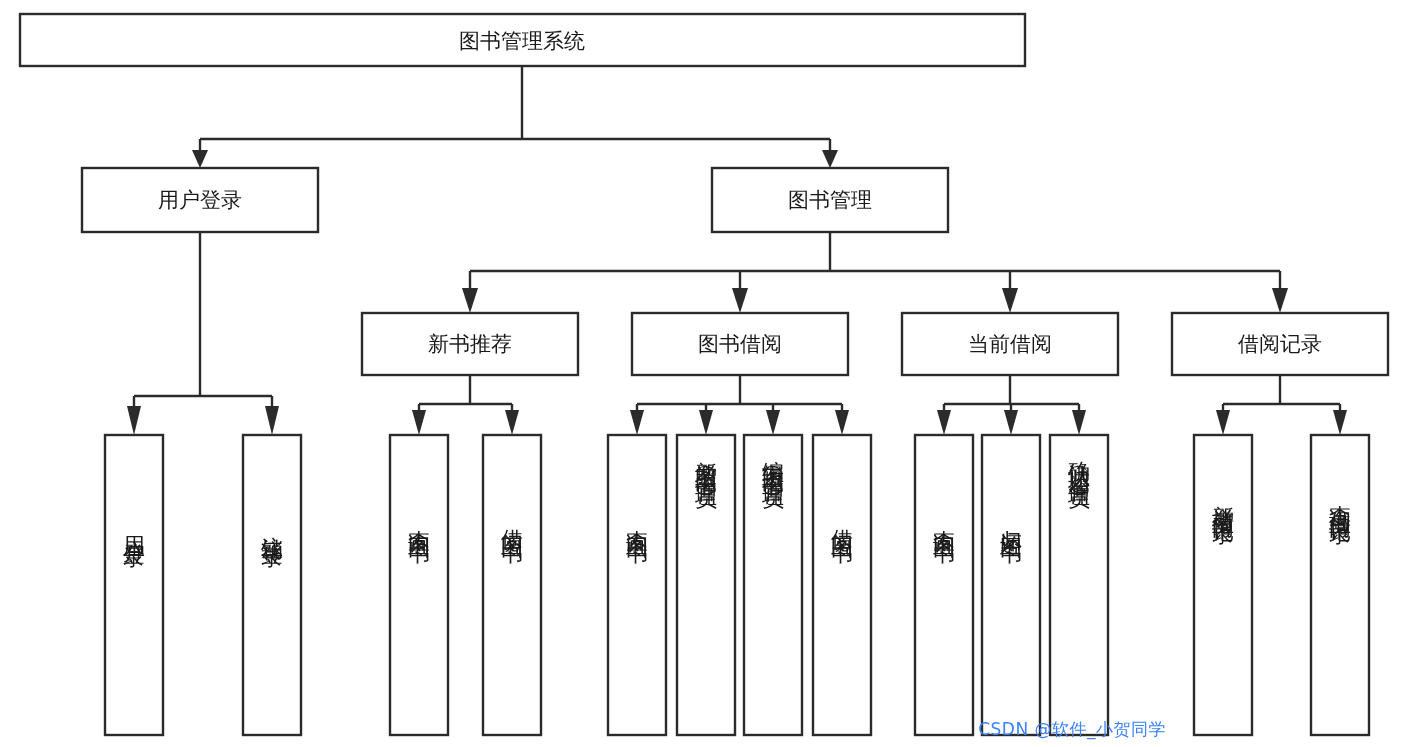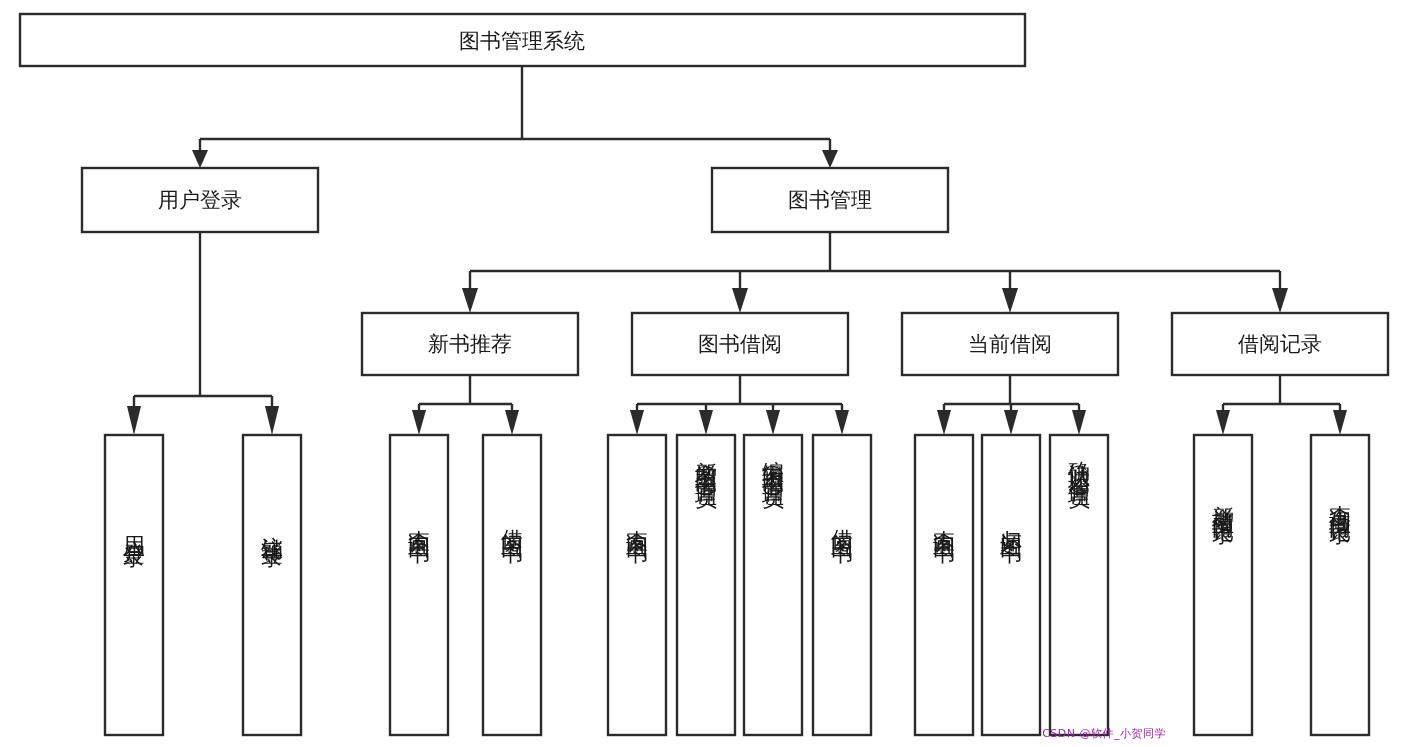--- a/index.html
+++ b/index.html
@@ -64,22 +64,22 @@
     letter-spacing: 4px;
     color: #1a1a1a;
     white-space: nowrap;
     text-align: left;
   }
   .watermark {
     position: absolute;
     right: 10px;
     bottom: 6px;
     font-family: "DejaVu Sans", "Liberation Sans", sans-serif;
-    font-size: 11px;
-    color: #a21caf;
+    font-size: 17px;
+    color: #3b82f6;
     white-space: nowrap;
     letter-spacing: 0.5px;
   }
 </style>
 </head>
 <body>
 
 <div id="diagram-root">
 
   <svg id="tree-svg" viewBox="0 0 1405 747">

